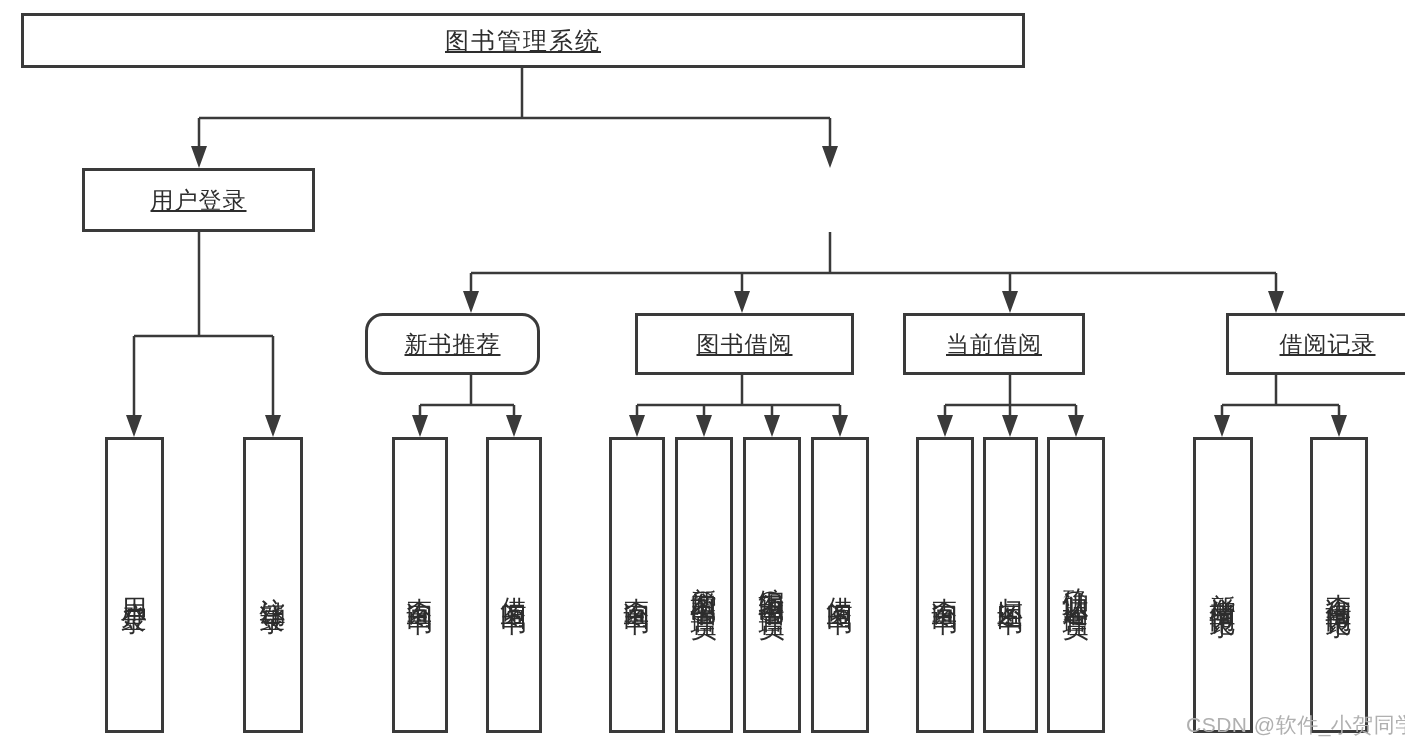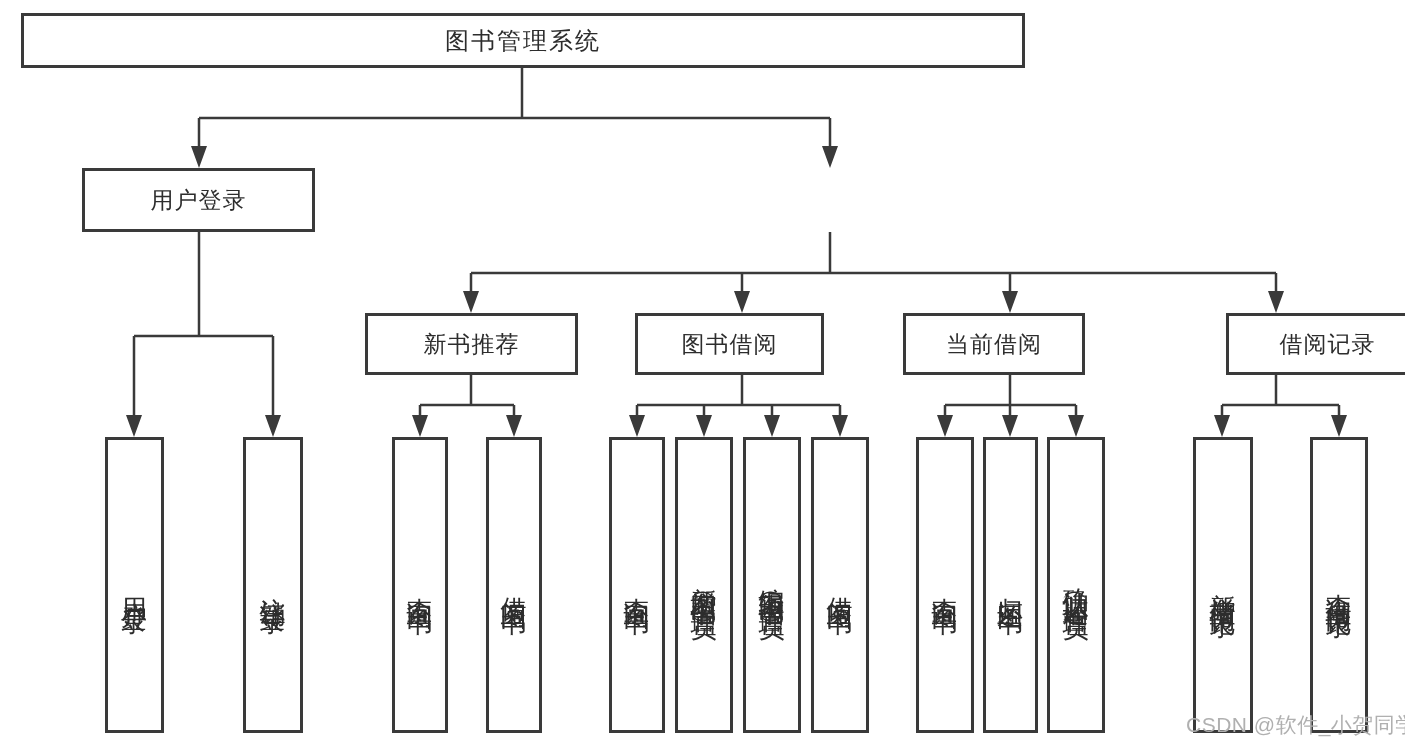--- a/index.html
+++ b/index.html
@@ -23,21 +23,21 @@
     position:absolute;
     box-sizing:border-box;
     border:3px solid var(--line);
     background:#fff;
     color:var(--text);
     display:flex;
     align-items:center;
     justify-content:center;
     text-align:center;
   }
-  .box.h{font-size:23px;letter-spacing:1px;white-space:nowrap;}
+  .box.h{font-size:23px;letter-spacing:1px;white-space:nowrap;text-decoration:underline;}
   .box.h.root{font-size:24px;letter-spacing:2px;}
   .box.v{
     writing-mode:vertical-rl;
     font-size:26px;
     letter-spacing:4px;
     line-height:1;
   }
   #watermark{
     position:absolute;
     left:1186px;top:711px;
@@ -72,22 +72,22 @@
       M764 415 H780 L772 437 Z  M832 415 H848 L840 437 Z
       M937 415 H953 L945 437 Z  M1002 415 H1018 L1010 437 Z
       M1068 415 H1084 L1076 437 Z
       M1214 415 H1230 L1222 437 Z  M1331 415 H1347 L1339 437 Z"></path>
   </svg>
 
   <div class="box h root" style="left:21px;top:13px;width:1004px;height:55px;">图书管理系统</div>
 
   <div class="box h" style="left:82px;top:168px;width:233px;height:64px;">用户登录</div>
 
-  <div class="box h" style="left:365px;top:313px;width:213px;height:62px;">新书推荐</div>
-  <div class="box h" style="left:635px;top:313px;width:189px;height:62px;">图书借阅</div>
+  <div class="box h" style="left:365px;top:313px;width:175px;height:62px;border-radius:18px;">新书推荐</div>
+  <div class="box h" style="left:635px;top:313px;width:219px;height:62px;">图书借阅</div>
   <div class="box h" style="left:903px;top:313px;width:182px;height:62px;">当前借阅</div>
   <div class="box h" style="left:1226px;top:313px;width:203px;height:62px;">借阅记录</div>
 
   <div class="box v" style="left:105px;top:437px;width:59px;height:296px;">用户登录</div>
   <div class="box v" style="left:243px;top:437px;width:60px;height:296px;">注销登录</div>
 
   <div class="box v" style="left:392px;top:437px;width:56px;height:296px;">查询图书</div>
   <div class="box v" style="left:486px;top:437px;width:56px;height:296px;">借阅图书</div>
 
   <div class="box v" style="left:609px;top:437px;width:56px;height:296px;">查询图书</div>

